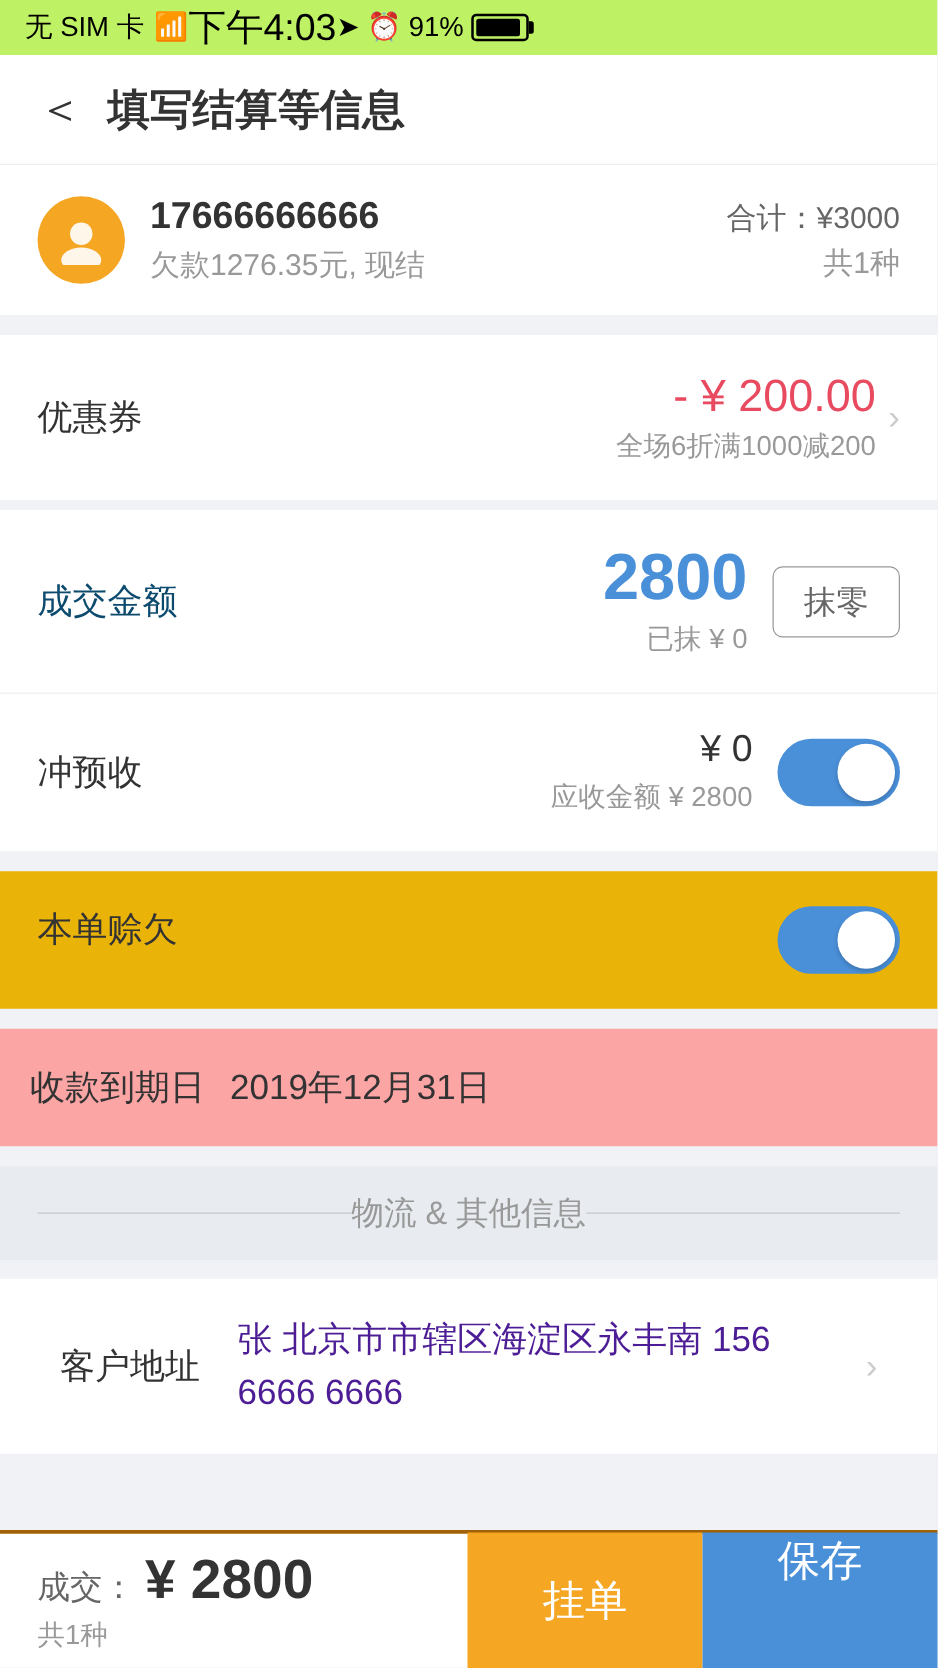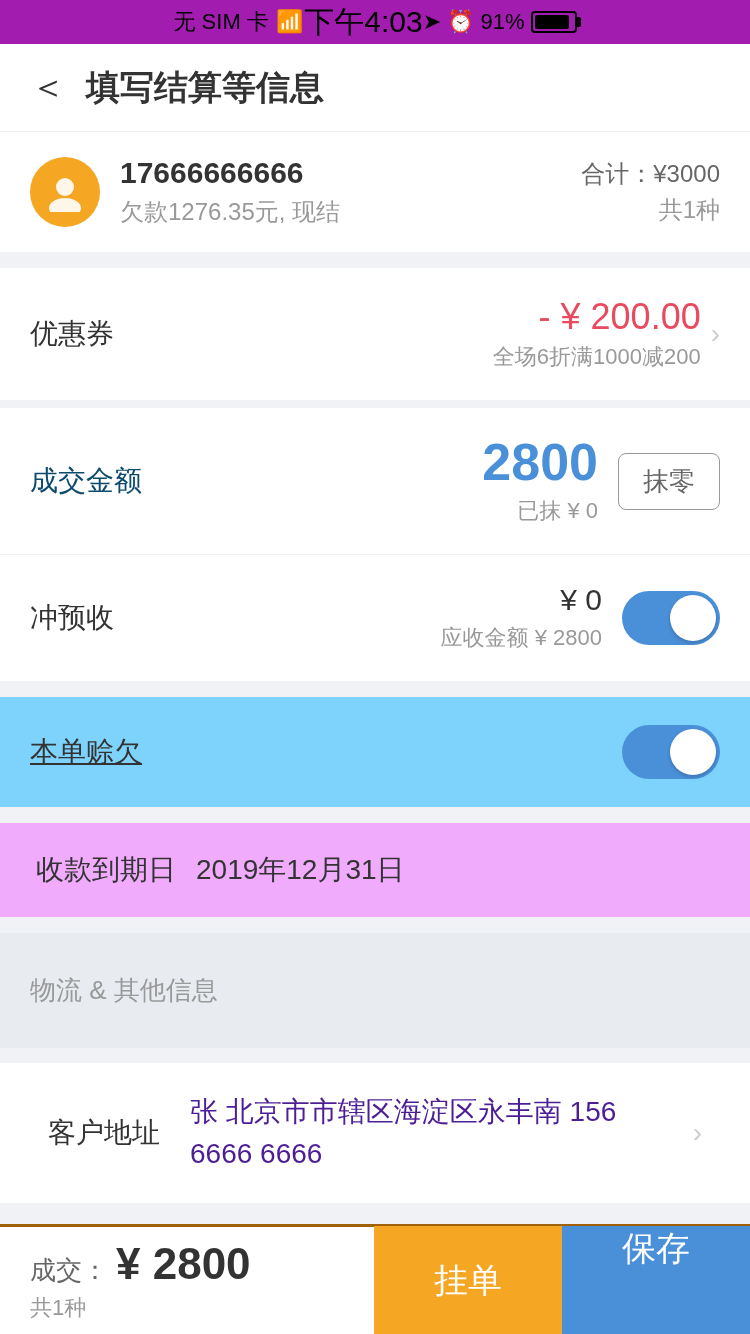--- a/index.html
+++ b/index.html
@@ -10,24 +10,24 @@
       font-family: -apple-system, "PingFang SC", "Helvetica Neue", sans-serif;
       background: #f0f2f5;
       font-size: 28px;
       color: #333;
       position: relative;
     }
 
     
     .status-bar {
       height: 44px;
-      background: #a21caf;
-      display: flex;
-      align-items: center;
-      justify-content: center;
+      background: #bef264;
+      display: flex;
+      align-items: center;
+      justify-content: flex-start;
       padding: 0 20px;
       font-size: 24px;
       color: #000;
     }
     .status-left { display: flex; align-items: center; gap: 8px; font-size: 22px; }
     .status-center { font-size: 30px; font-weight: 500; }
     .status-right { display: flex; align-items: center; gap: 6px; font-size: 22px; }
     .battery-icon {
       width: 46px; height: 22px; border: 2px solid #000; border-radius: 4px; position: relative;
       display: flex; align-items: center; padding: 2px;
@@ -151,51 +151,48 @@
     .toggle.on { background: #4a90d9; }
     .toggle-thumb {
       width: 46px; height: 46px; border-radius: 50%; background: #fff;
       position: absolute; top: 4px; right: 4px;
       box-shadow: 0 2px 4px rgba(0,0,0,0.2);
       transition: right 0.2s;
     }
 
     
     .debt-row {
-      background: #7dd3fc;
+      background: #eab308;
       padding: 28px 30px;
       display: flex;
-      align-items: center;
+      align-items: flex-start;
       justify-content: space-between;
       margin-bottom: 16px;
-      text-decoration: underline;
     }
     .debt-label { font-size: 28px; color: #333; }
 
     
     .duedate-row {
-      background: #f0abfc;
-      padding: 28px 36px;
+      background: #fca5a5;
+      padding: 28px 24px;
       display: flex;
       align-items: center;
       gap: 20px;
       margin-bottom: 16px;
     }
     .duedate-label { font-size: 28px; color: #333; }
     .duedate-value { font-size: 28px; color: #333; }
 
     
     .logistics-sep {
       background: #e8ecf0;
       padding: 20px 30px;
       display: flex;
-      align-items: flex-start;
-      gap: 20px;
+      align-items: center;
       margin-bottom: 0;
-      flex-direction: column;
     }
     .sep-line { flex: 1; height: 1px; background: #c0c8d0; }
     .sep-text { font-size: 26px; color: #999; white-space: nowrap; }
 
     
     .address-row {
       background: #fff;
       padding: 28px 48px;
       display: flex;
       align-items: center;

